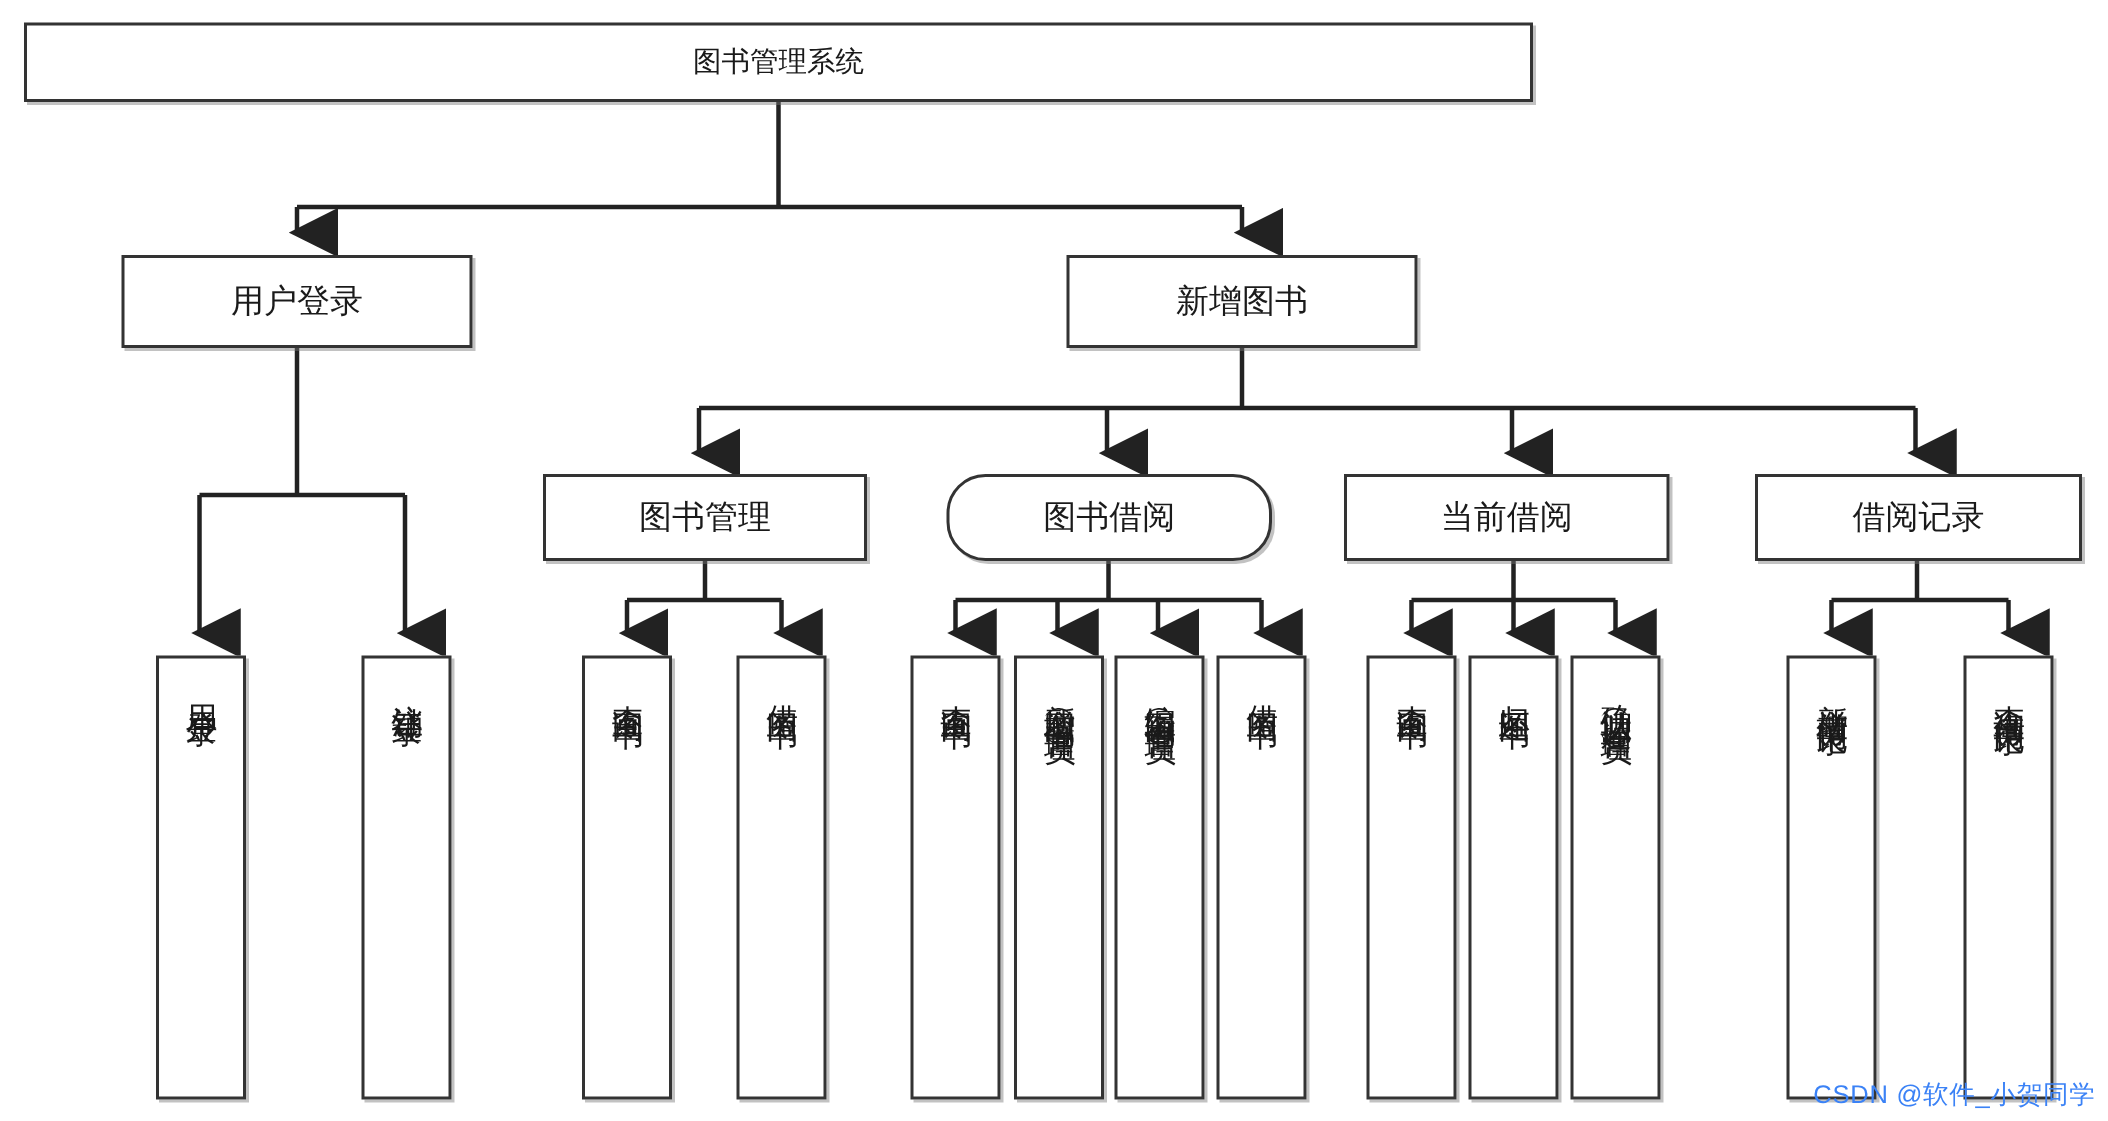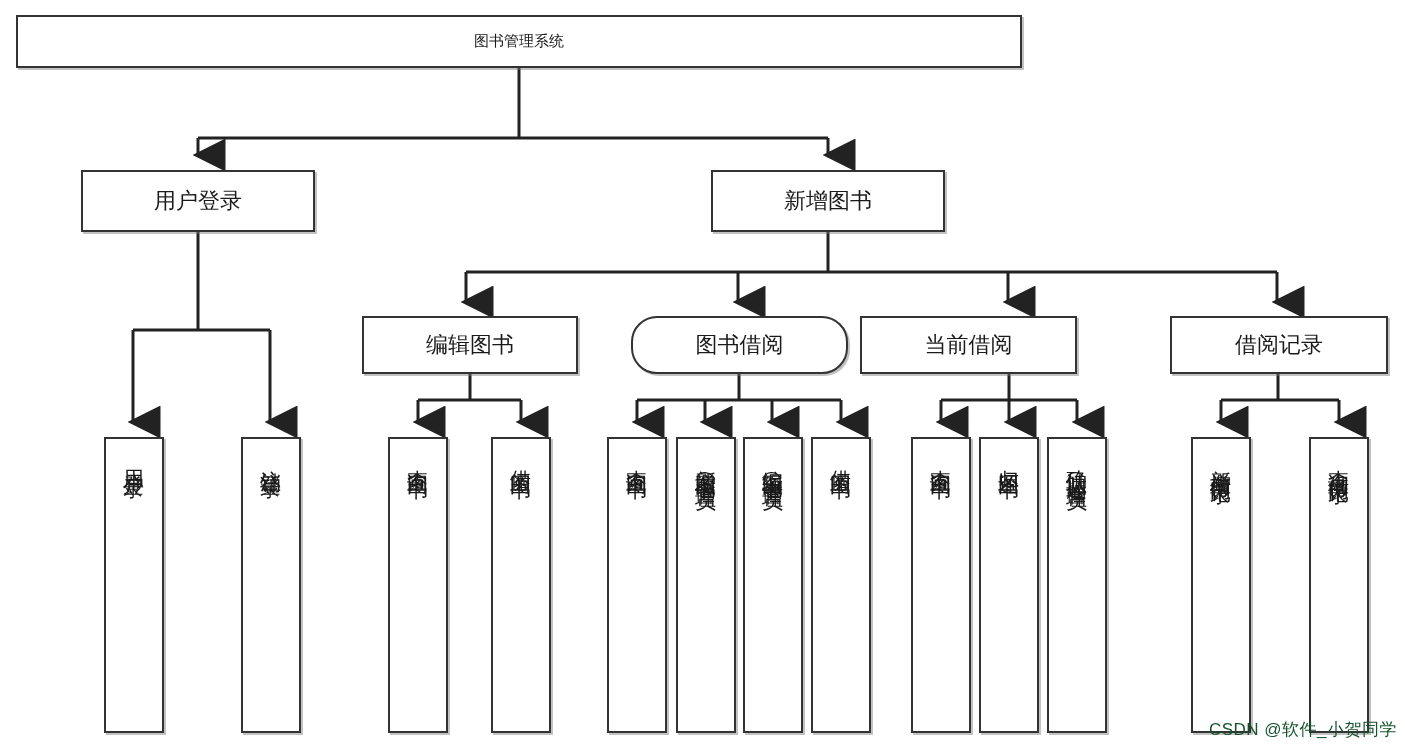--- a/index.html
+++ b/index.html
@@ -38,40 +38,40 @@
   .node .label {
     color: #1a1a1a;
     text-align: center;
     line-height: 1.25;
     white-space: nowrap;
   }
   .node.horiz .label {
     font-size: 22px;
   }
   .node.root .label {
-    font-size: 15px;
+    font-size: 19px;
   }
   .node.vert {
     align-items: flex-start;
     justify-content: center;
     padding-top: 14px;
   }
   .node.vert .label {
     writing-mode: vertical-rl;
     text-orientation: upright;
     font-size: 21px;
     letter-spacing: 3px;
     line-height: 1;
   }
   .watermark {
     position: absolute;
     right: 8px;
     bottom: 6px;
     font-size: 17px;
-    color: #14532d;
+    color: #3b82f6;
     letter-spacing: 0.5px;
     white-space: nowrap;
   }
 </style>
 </head>
 <body>
 
 <div id="canvas">
 
   <svg class="edges" viewBox="0 0 1405 747">
@@ -129,26 +129,26 @@
   </div>
 
   <div class="node horiz" style="left:81px; top:170px; width:234px; height:62px;">
     <span class="label">用户登录</span>
   </div>
   <div class="node horiz" style="left:711px; top:170px; width:234px; height:62px;">
     <span class="label">新增图书</span>
   </div>
 
   <div class="node horiz" style="left:362px; top:316px; width:216px; height:58px;">
-    <span class="label">编辑图书</span>
+    <span class="label">图书管理</span>
   </div>
   <div class="node horiz" style="left:631px; top:316px; width:217px; height:58px;border-radius:26px;">
     <span class="label">图书借阅</span>
   </div>
-  <div class="node horiz" style="left:860px; top:316px; width:217px; height:58px;">
+  <div class="node horiz" style="left:896px; top:316px; width:217px; height:58px;">
     <span class="label">当前借阅</span>
   </div>
   <div class="node horiz" style="left:1170px; top:316px; width:218px; height:58px;align-items:center;">
     <span class="label">借阅记录</span>
   </div>
 
   <div class="node vert" style="left:104px; top:437px; width:60px; height:296px;">
     <span class="label">用户登录</span>
   </div>
   <div class="node vert" style="left:241px; top:437px; width:60px; height:296px;">

